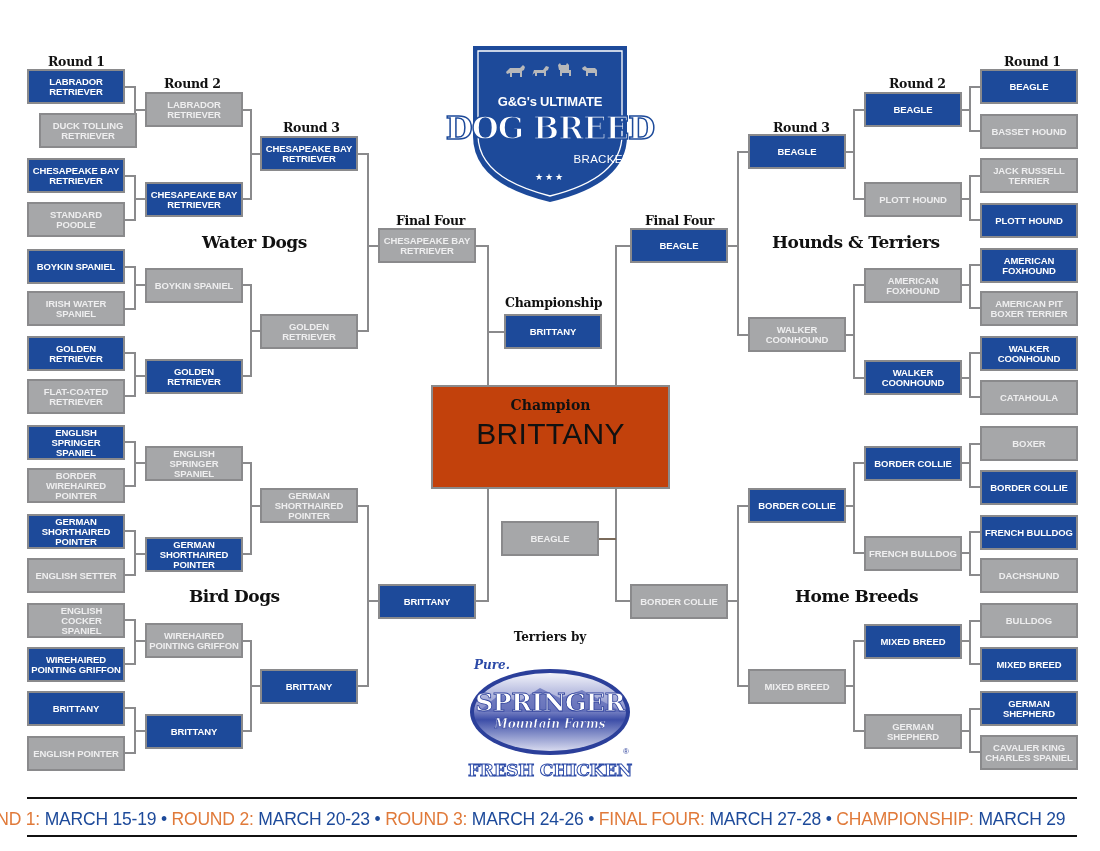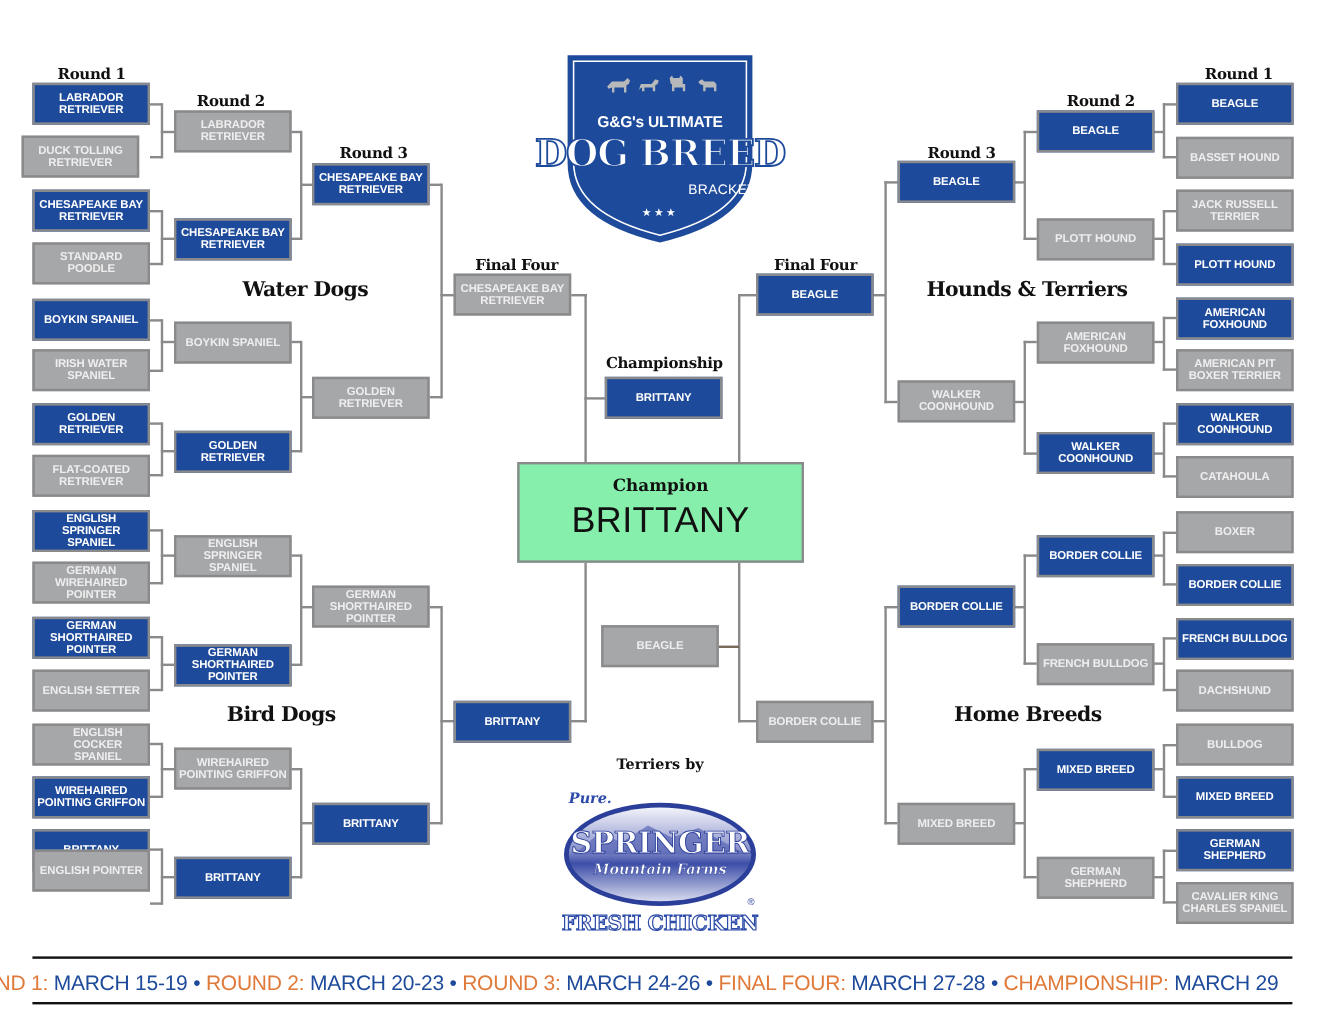--- a/index.html
+++ b/index.html
@@ -3,21 +3,21 @@
 <meta charset="utf-8">
 <style>
   html,body{margin:0;padding:0;background:#ffffff;}
   body{width:1100px;height:851px;position:relative;overflow:hidden;font-family:"Liberation Sans",sans-serif;}
   .box{position:absolute;box-sizing:border-box;width:98px;height:35px;border:2px solid #8a8a8c;display:flex;align-items:center;justify-content:center;text-align:center;color:#ffffff;font-size:9.5px;font-weight:bold;line-height:10px;letter-spacing:-0.1px;padding:0 2px;}
   .box.win{background:#1d4a9a;}
   .box.lose{background:#a6a7a9;color:#eeeeef;}
   .round-label{position:absolute;font-family:"DejaVu Serif",serif;font-weight:bold;font-size:12.5px;color:#111;white-space:nowrap;letter-spacing:-0.3px;}
   .region-label{position:absolute;font-family:"DejaVu Serif",serif;font-weight:bold;font-size:17px;color:#111;white-space:nowrap;letter-spacing:-0.5px;text-align:center;}
   .line{position:absolute;background:#8a8a8c;}
-  .champ-box{position:absolute;left:431px;top:385px;width:239px;height:84px;box-sizing:border-box;border:2px solid #8a8a8c;background:#86efac;text-align:center;}
+  .champ-box{position:absolute;left:431px;top:385px;width:239px;height:104px;box-sizing:border-box;border:2px solid #8a8a8c;background:#c2410c;text-align:center;}
   .champ-title{display:block;font-family:"DejaVu Serif",serif;font-weight:bold;font-size:14px;margin-top:10px;color:#111;}
   .champ-name{display:block;font-family:"Liberation Sans",sans-serif;font-size:30px;margin-top:4px;color:#111;letter-spacing:0.3px;}
   .logo{position:absolute;left:470px;top:44px;width:160px;height:160px;}
   .logo-text1{position:absolute;left:470px;top:94px;width:160px;text-align:center;color:#fff;font-size:13px;font-weight:bold;letter-spacing:-0.2px;}
   .logo-text2{position:absolute;left:440px;top:110px;width:220px;text-align:center;color:#fff;font-family:"DejaVu Serif",serif;font-size:31px;font-weight:bold;letter-spacing:-1px;-webkit-text-stroke:1.5px #1d4a9a;text-shadow:0 0 0 #1d4a9a;}
   .logo-text3{position:absolute;left:470px;top:153px;width:160px;text-align:right;color:#fff;font-size:11.5px;letter-spacing:0.3px;}
   .logo-stars{position:absolute;left:470px;top:172px;width:160px;text-align:center;color:#fff;font-size:9px;letter-spacing:2px;}
   .presented{position:absolute;left:480px;top:630px;width:140px;text-align:center;font-family:"DejaVu Serif",serif;font-weight:bold;font-size:12px;color:#111;}
   .sponsor{position:absolute;left:460px;top:654px;width:180px;height:130px;}
   .sp-pure{position:absolute;left:474px;top:658px;font-family:"DejaVu Serif",serif;font-style:italic;font-weight:bold;font-size:12px;color:#2c4aa8;}
@@ -193,46 +193,46 @@
 <div class="line" style="left:961px;top:640px;width:9px;height:2px;"></div>
 <div class="line" style="left:969px;top:620px;width:2px;height:45px;"></div>
 <div class="line" style="left:969px;top:620px;width:11px;height:2px;"></div>
 <div class="line" style="left:969px;top:663px;width:11px;height:2px;"></div>
 <div class="line" style="left:961px;top:730px;width:9px;height:2px;"></div>
 <div class="line" style="left:969px;top:708px;width:2px;height:45px;"></div>
 <div class="line" style="left:969px;top:708px;width:11px;height:2px;"></div>
 <div class="line" style="left:969px;top:751px;width:11px;height:2px;"></div>
 
 <div class="box win" style="left:27px;top:69px;">LABRADOR RETRIEVER</div>
-<div class="box lose" style="left:18px;top:113px;">DUCK TOLLING RETRIEVER</div>
+<div class="box lose" style="left:39px;top:113px;">DUCK TOLLING RETRIEVER</div>
 <div class="box win" style="left:27px;top:158px;">CHESAPEAKE BAY RETRIEVER</div>
 <div class="box lose" style="left:27px;top:202px;">STANDARD POODLE</div>
 <div class="box win" style="left:27px;top:249px;">BOYKIN SPANIEL</div>
 <div class="box lose" style="left:27px;top:291px;">IRISH WATER SPANIEL</div>
 <div class="box win" style="left:27px;top:336px;">GOLDEN RETRIEVER</div>
 <div class="box lose" style="left:27px;top:379px;">FLAT-COATED RETRIEVER</div>
 
 <div class="box lose" style="left:145px;top:92px;">LABRADOR RETRIEVER</div>
 <div class="box win" style="left:145px;top:182px;">CHESAPEAKE BAY RETRIEVER</div>
 <div class="box lose" style="left:145px;top:268px;">BOYKIN SPANIEL</div>
 <div class="box win" style="left:145px;top:359px;">GOLDEN RETRIEVER</div>
 
 <div class="box win" style="left:260px;top:136px;">CHESAPEAKE BAY RETRIEVER</div>
 <div class="box lose" style="left:260px;top:314px;">GOLDEN RETRIEVER</div>
 
 <div class="box lose" style="left:378px;top:228px;">CHESAPEAKE BAY RETRIEVER</div>
 
 <div class="box win" style="left:27px;top:425px;">ENGLISH SPRINGER SPANIEL</div>
-<div class="box lose" style="left:27px;top:468px;">GERMAN WIREHAIRED POINTER</div>
+<div class="box lose" style="left:27px;top:468px;">BORDER WIREHAIRED POINTER</div>
 <div class="box win" style="left:27px;top:514px;">GERMAN SHORTHAIRED POINTER</div>
 <div class="box lose" style="left:27px;top:558px;">ENGLISH SETTER</div>
 <div class="box lose" style="left:27px;top:603px;padding-left:13px;">ENGLISH COCKER SPANIEL</div>
 <div class="box win" style="left:27px;top:647px;">WIREHAIRED POINTING GRIFFON</div>
 <div class="box win" style="left:27px;top:691px;">BRITTANY</div>
-<div class="box lose" style="left:27px;top:708px;">ENGLISH POINTER</div>
+<div class="box lose" style="left:27px;top:736px;">ENGLISH POINTER</div>
 
 <div class="box lose" style="left:145px;top:446px;">ENGLISH SPRINGER SPANIEL</div>
 <div class="box win" style="left:145px;top:537px;">GERMAN SHORTHAIRED POINTER</div>
 <div class="box lose" style="left:145px;top:623px;">WIREHAIRED POINTING GRIFFON</div>
 <div class="box win" style="left:145px;top:714px;">BRITTANY</div>
 
 <div class="box lose" style="left:260px;top:488px;">GERMAN SHORTHAIRED POINTER</div>
 <div class="box win" style="left:260px;top:669px;">BRITTANY</div>
 
 <div class="box win" style="left:378px;top:584px;">BRITTANY</div>

